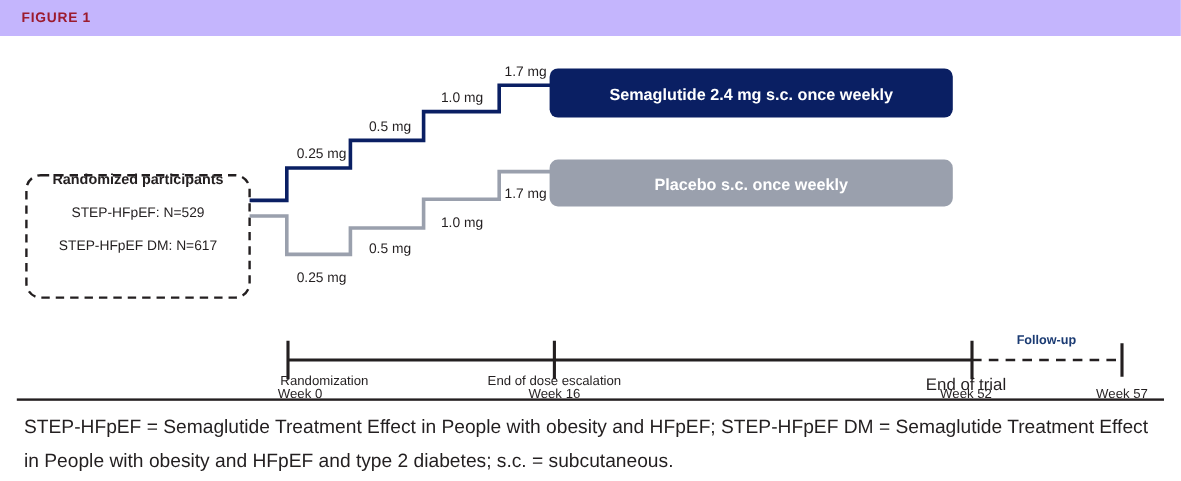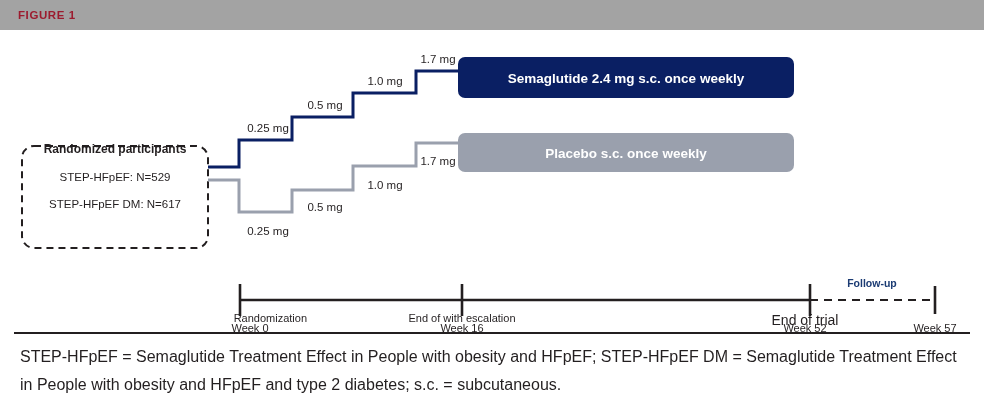--- a/index.html
+++ b/index.html
@@ -16,21 +16,21 @@
     overflow: hidden;
     position: relative;
   }
 
   
   .fig-header {
     position: absolute;
     left: 0; top: 0;
     width: 984px;
     height: 30px;
-    background: #a3a3a3;
+    background: #c4b5fd;
     display: flex;
     align-items: center;
     box-sizing: border-box;
     padding-left: 18px;
   }
   .fig-label {
     font-size: 11.5px;
     font-weight: bold;
     color: #9c1b2e;
     letter-spacing: 0.6px;
@@ -141,20 +141,20 @@
     <text class="txt axis-label" x="250" y="302" text-anchor="middle">Week 0</text>
     <text class="txt axis-label" x="462" y="302" text-anchor="middle">Week 16</text>
     <text class="txt axis-label" x="805" y="302" text-anchor="middle">Week 52</text>
     <text class="txt axis-label" x="935" y="302" text-anchor="middle">Week 57</text>
   </g>
 </svg>
 </div>
 
 <div style="position:absolute; left:0; top:332px; width:984px; height:0;"></div>
 <div style="position:absolute; left:193px; top:312px; width:114px; text-align:right; font-size:11px; font-family:'Liberation Sans',sans-serif; color:#231f20;">Randomization</div>
-<div style="position:absolute; left:382px; top:312px; width:160px; text-align:center; font-size:11px; font-family:'Liberation Sans',sans-serif; color:#231f20;">End of with escalation</div>
+<div style="position:absolute; left:382px; top:312px; width:160px; text-align:center; font-size:11px; font-family:'Liberation Sans',sans-serif; color:#231f20;">End of dose escalation</div>
 <div style="position:absolute; left:748px; top:312px; width:114px; text-align:center; font-size:14px; font-family:'Liberation Sans',sans-serif; color:#231f20;">End of trial</div>
 
 <div class="footer-rule"></div>
 <div class="footnote">
   <span>STEP-HFpEF = Semaglutide Treatment Effect in People with obesity and HFpEF; STEP-HFpEF DM = Semaglutide Treatment Effect in People with obesity and HFpEF</span>
   <span>and type 2 diabetes; s.c. = subcutaneous.</span>
 </div>
 
 </body></html>

